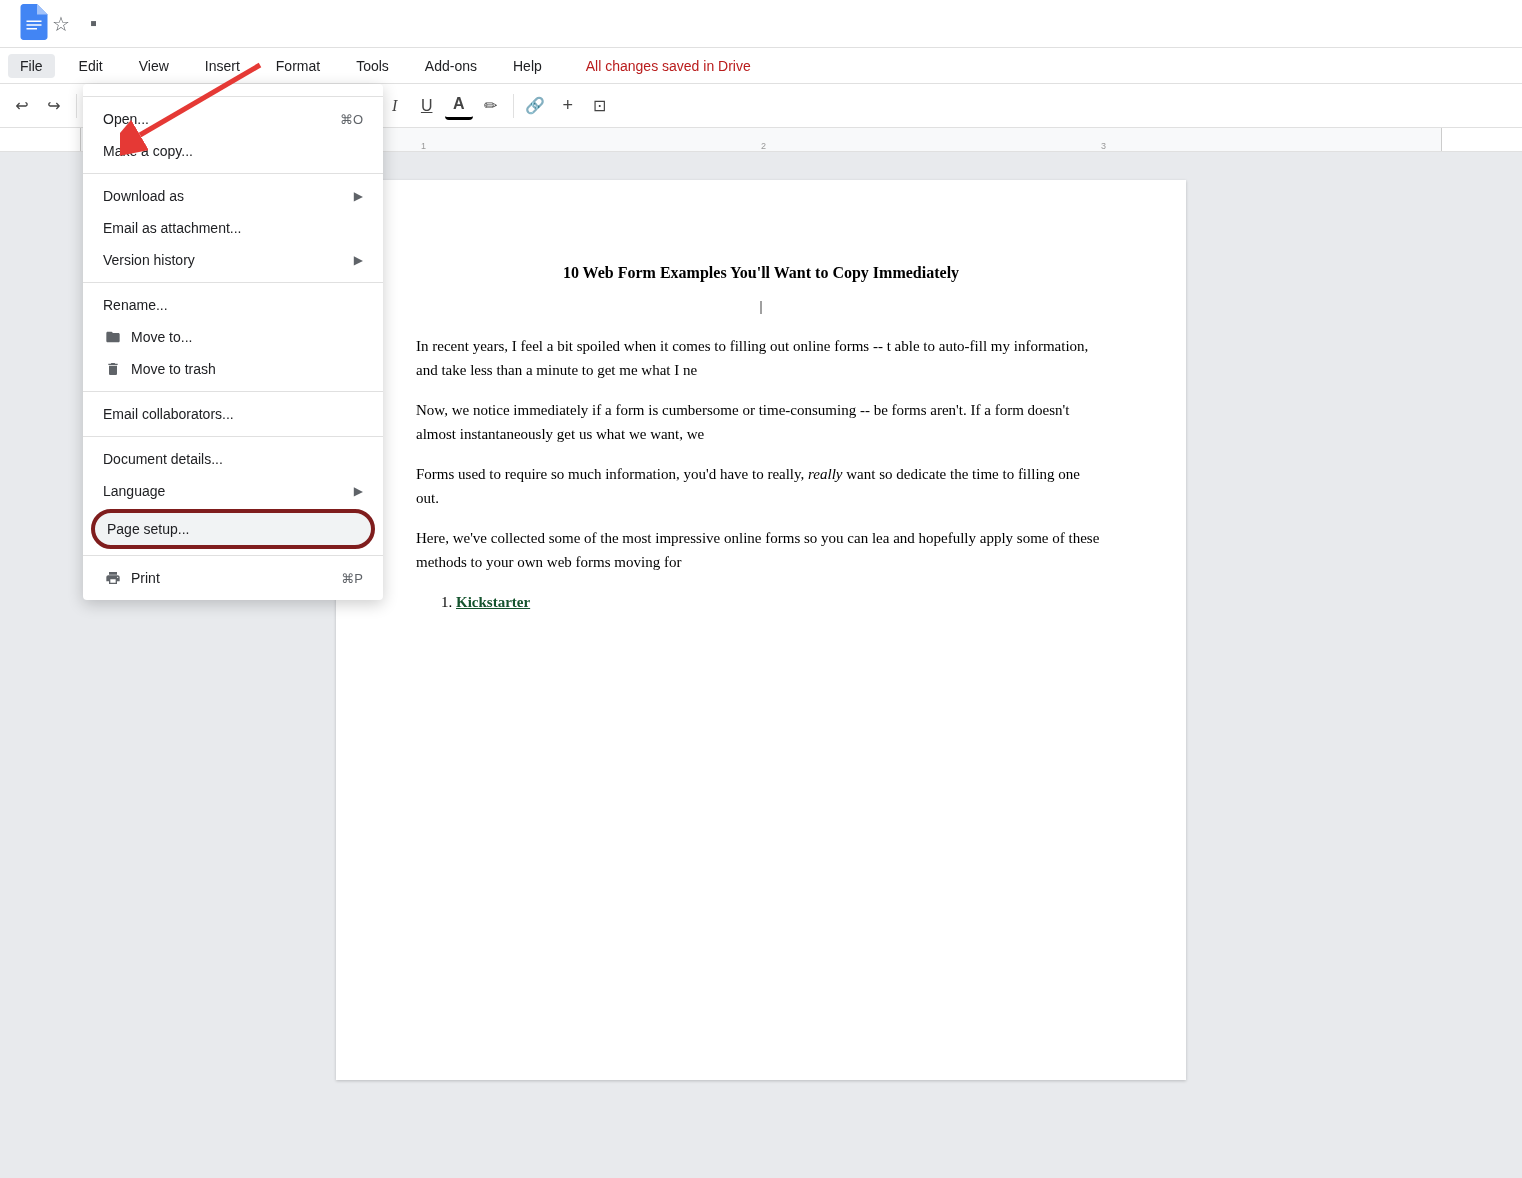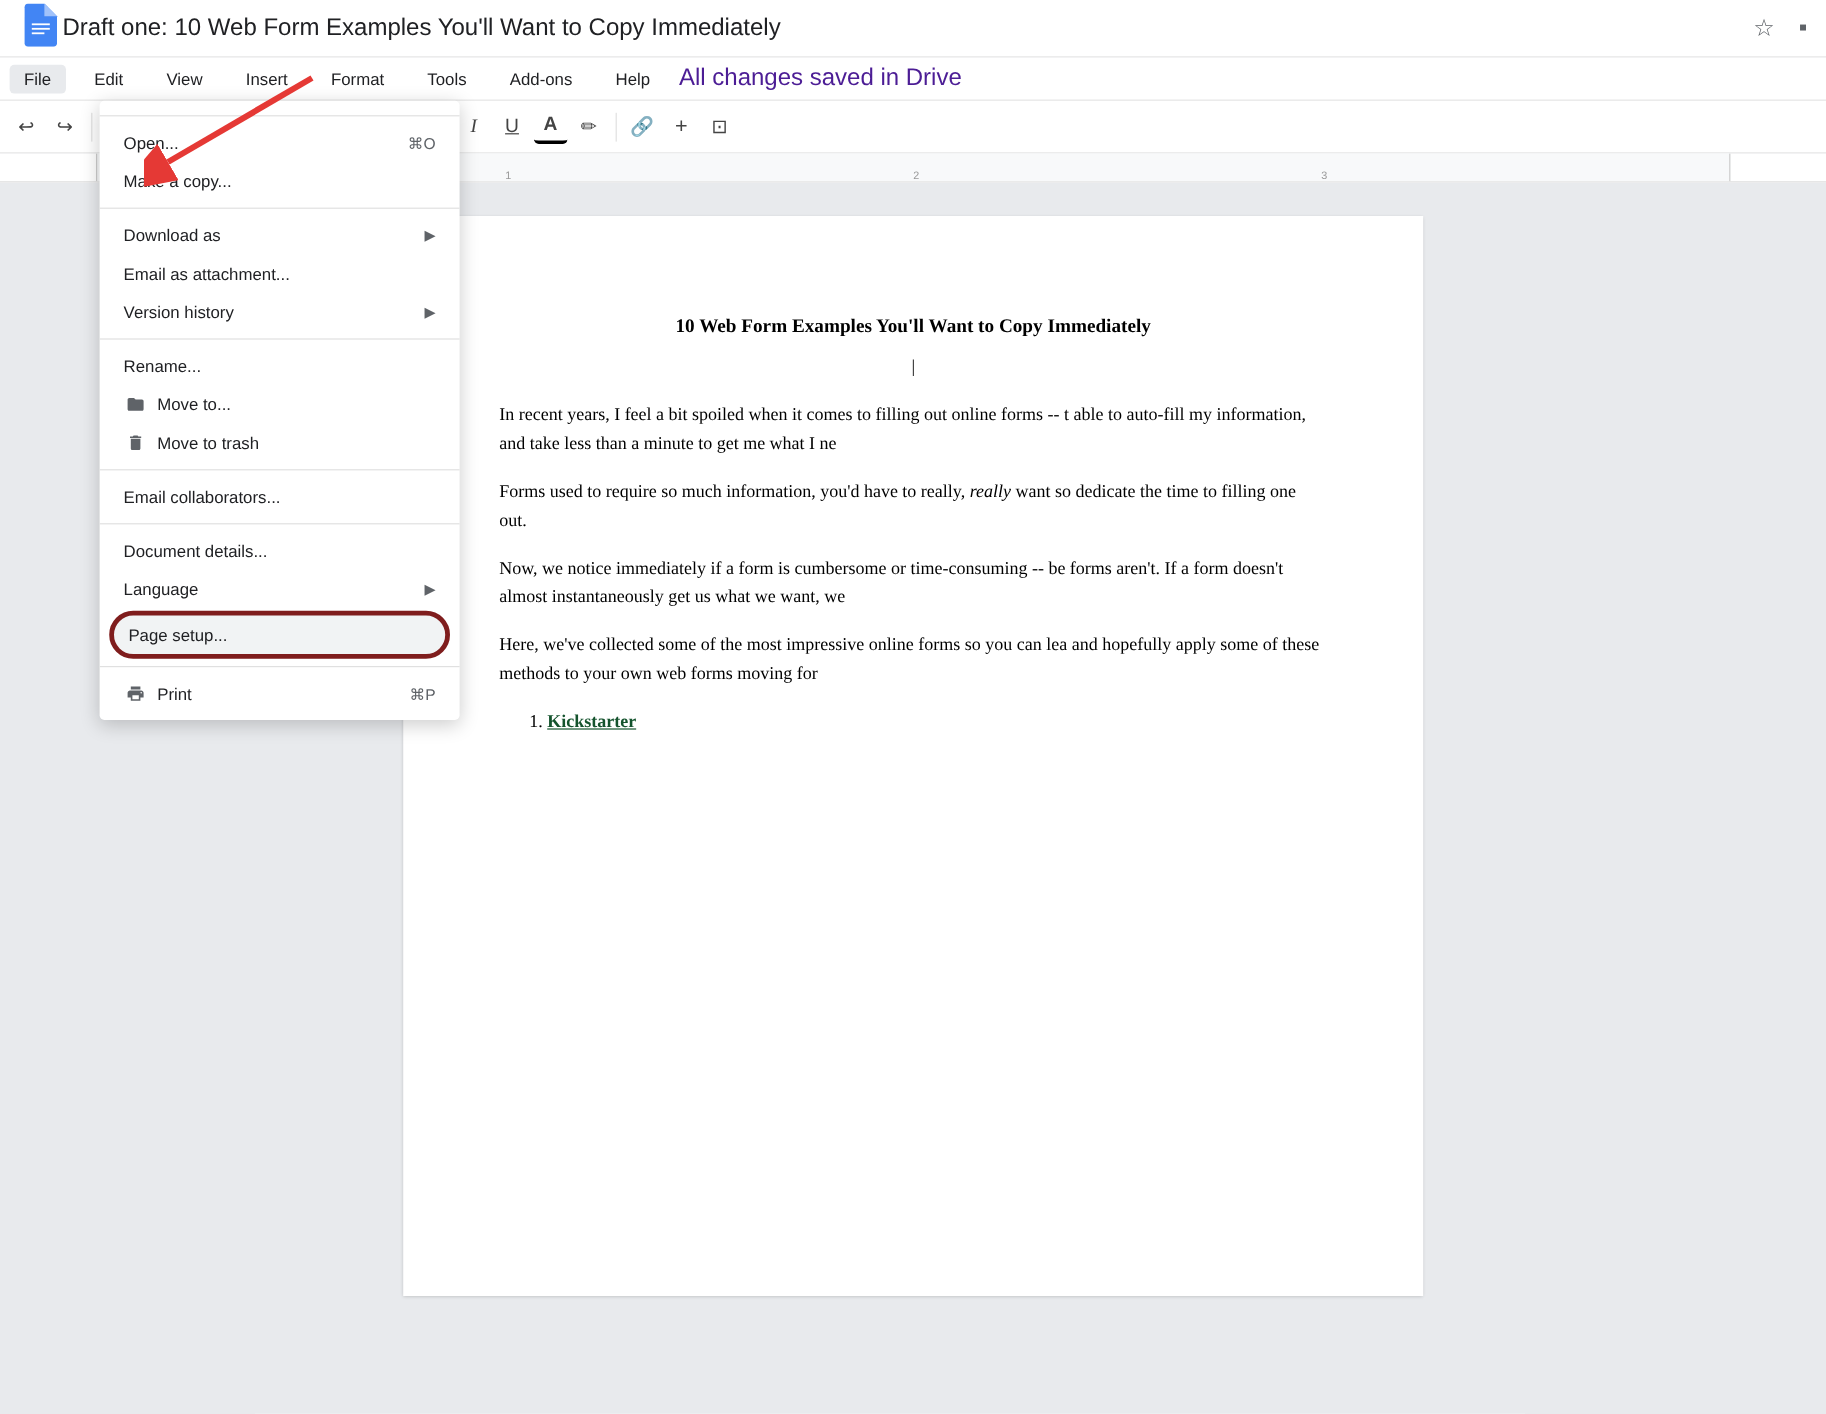--- a/index.html
+++ b/index.html
@@ -17,21 +17,21 @@
     .menu-bar {
       display: flex; align-items: center; background: #fff; height: 36px;
       padding: 0 8px; border-bottom: 1px solid #e0e0e0; gap: 12px;
     }
     .menu-item {
       padding: 4px 12px; font-size: 14px; color: #202124; cursor: pointer;
       border-radius: 4px; white-space: nowrap;
     }
     .menu-item:hover, .menu-item.active { background: #e8eaed; }
     .menu-item.active { background: #e8eaed; }
-    .save-status { margin-left: 0; font-size: 20px; color: #4c1d95; }
+    .save-status { margin-left: 20px; font-size: 14px; color: #b91c1c; }
 
     
     .toolbar {
       display: flex; align-items: center; background: #fff; height: 44px;
       padding: 0 8px; border-bottom: 1px solid #e0e0e0; gap: 4px;
     }
     .toolbar-btn {
       width: 28px; height: 28px; border: none; background: transparent;
       cursor: pointer; border-radius: 4px; display: flex; align-items: center; justify-content: center;
       font-size: 16px; color: #444;
@@ -98,21 +98,20 @@
 <div class="title-bar">
   <div>
     <svg class="gdocs-icon" viewBox="0 0 48 48" xmlns="http://www.w3.org/2000/svg">
       <path d="M28 0H10C7.8 0 6 1.8 6 4v40c0 2.2 1.8 4 4 4h28c2.2 0 4-1.8 4-4V14L28 0z" fill="#4285f4"></path>
       <path d="M28 0v14h14L28 0z" fill="#a1c2fa"></path>
       <rect x="14" y="22" width="20" height="2" fill="white"></rect>
       <rect x="14" y="27" width="20" height="2" fill="white"></rect>
       <rect x="14" y="32" width="14" height="2" fill="white"></rect>
     </svg>
   </div>
-  <span class="doc-title">Draft one: 10 Web Form Examples You'll Want to Copy Immediately</span>
   <div class="title-icons">
     <span style="font-size:20px; color:#5f6368; cursor:pointer;">☆</span>
     <span style="font-size:20px; color:#5f6368; cursor:pointer; margin-left:8px;">▪</span>
   </div>
 </div>
 
 <div class="menu-bar">
   <div class="menu-item active">File</div>
   <div class="menu-item">Edit</div>
   <div class="menu-item">View</div>
@@ -163,24 +162,24 @@
 </div>
 
 <div class="main-area">
   <div class="doc-container">
     <div class="doc-page">
       <p class="doc-heading">10 Web Form Examples You'll Want to Copy Immediately</p>
       <p style="text-align:center; margin-bottom:16px;">
         <span>|</span>
       </p>
       <p class="doc-para">In recent years, I feel a bit spoiled when it comes to filling out online forms -- t able to auto-fill my information, and take less than a minute to get me what I ne</p>
+      <p class="doc-para">Now, we notice immediately if a form is cumbersome or time-consuming -- be forms aren't. If a form doesn't almost instantaneously get us what we want, we</p>
       <p class="doc-para">
         Forms used to require so much information, you'd have to really, <span class="doc-italic">really</span> want so dedicate the time to filling one out.
       </p>
-      <p class="doc-para">Now, we notice immediately if a form is cumbersome or time-consuming -- be forms aren't. If a form doesn't almost instantaneously get us what we want, we</p>
       <p class="doc-para">Here, we've collected some of the most impressive online forms so you can lea and hopefully apply some of these methods to your own web forms moving for</p>
       <ol class="doc-list">
         <li>
           <a href="#" style="color:#14532d; text-decoration:underline; font-weight:bold;font-family:Liberation Serif, serif;">Kickstarter</a>
         </li>
       </ol>
     </div>
   </div>
 </div>
 

